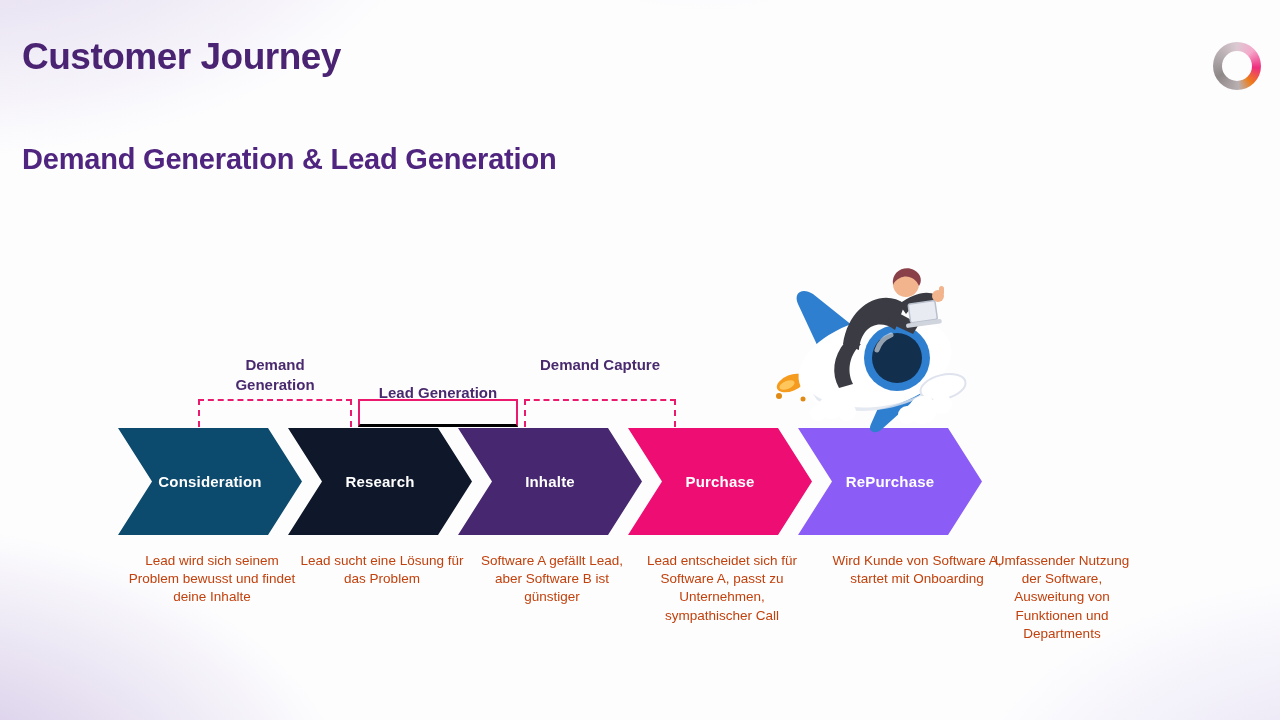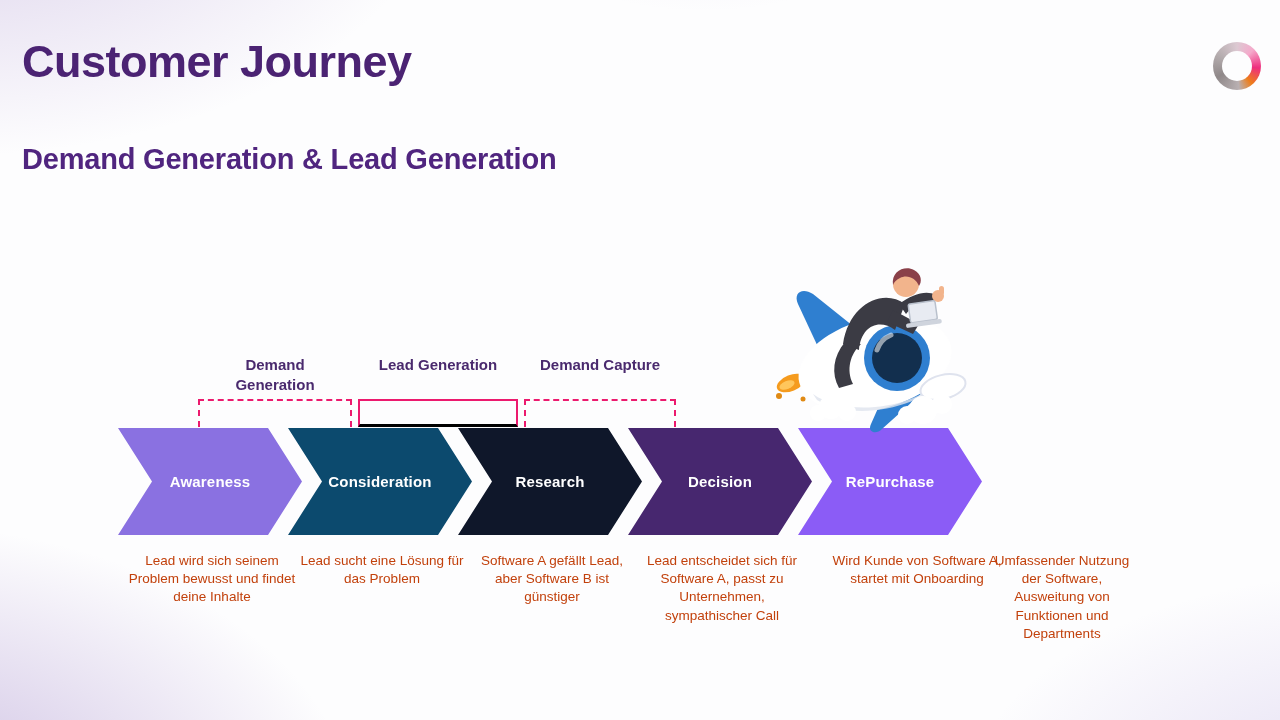--- a/index.html
+++ b/index.html
@@ -11,21 +11,21 @@
       radial-gradient(900px 520px at -4% -18%, rgba(158,130,200,.38), transparent 55%),
       radial-gradient(760px 480px at -9% 114%, rgba(148,118,194,.5), transparent 62%),
       radial-gradient(680px 400px at 107% 113%, rgba(162,142,214,.3), transparent 60%),
       radial-gradient(400px 260px at 55% -20%, rgba(170,145,205,.18), transparent 60%),
       #fdfdfe;
   }
 
   
   .title{
     position:absolute; left:22px; top:36px;
-    font-size:45px; font-weight:800; letter-spacing:-.5px;
+    font-size:37px; font-weight:800; letter-spacing:-.5px;
     color:#4b2373;
   }
   .subtitle{
     position:absolute; left:22px; top:143px;
     font-size:29px; font-weight:700; letter-spacing:-.2px;
     color:#50257f;
   }
   .logo{
     position:absolute; left:1213px; top:42px; width:48px; height:48px;
     border-radius:50%;
@@ -38,21 +38,21 @@
     border-radius:50%; background:#fdfdfe;
   }
 
   
   .phase-label{
     position:absolute; top:355px; width:130px;
     text-align:center; font-size:15px; font-weight:700; line-height:1.3;
     color:#4a2a6e;
   }
   .phase-label.p1{ left:210px; }
-  .phase-label.p2{ left:373px; }
+  .phase-label.p2{ left:373px;margin-top:28px; }
   .phase-label.p3{ left:535px; }
 
   .bracket{
     position:absolute; top:399px; height:28px;
     border-top:2px dashed #ec1a6e;
     border-left:2px dashed #ec1a6e;
     border-right:2px dashed #ec1a6e;
   }
   .bracket.solid{ border-style:solid; }
   .bracket.b1{ left:198px; width:154px; }
@@ -97,24 +97,24 @@
 
 <div class="phase-label p1">Demand Generation</div>
 <div class="phase-label p2">Lead Generation</div>
 <div class="phase-label p3">Demand Capture</div>
 
 <div class="bracket b1"></div>
 <div class="bracket solid b2"></div>
 <div class="bracket b3"></div>
 
 <div class="stage-row">
-  <div class="stage" style="background: rgb(138, 113, 225);">Awareness</div>
   <div class="stage" style="background: #0c4a6e;">Consideration</div>
   <div class="stage" style="background: #0f172a;">Research</div>
-  <div class="stage" style="background: rgb(71, 39, 111);">Decision</div>
+  <div class="stage" style="background: rgb(71, 39, 111);">Inhalte</div>
+  <div class="stage" style="background: rgb(238, 13, 115);">Purchase</div>
   <div class="stage" style="background: #8b5cf6;">RePurchase</div>
 </div>
 
 <div class="desc d1">Lead wird sich seinem Problem bewusst und findet deine Inhalte</div>
 <div class="desc d2">Lead sucht eine Lösung für das Problem</div>
 <div class="desc d3">Software A gefällt Lead, aber Software B ist günstiger</div>
 <div class="desc d4">Lead entscheidet sich für Software A, passt zu Unternehmen, sympathischer Call</div>
 <div class="desc d5">Wird Kunde von Software A, startet mit Onboarding</div>
 <div class="desc d6">Umfassender Nutzung der Software, Ausweitung von Funktionen und Departments</div>
 

